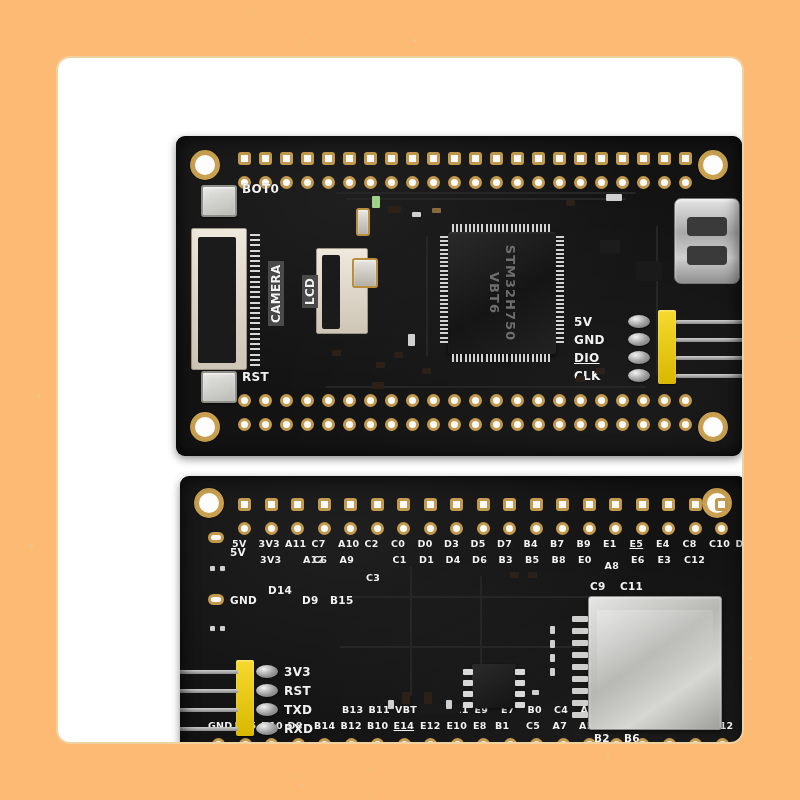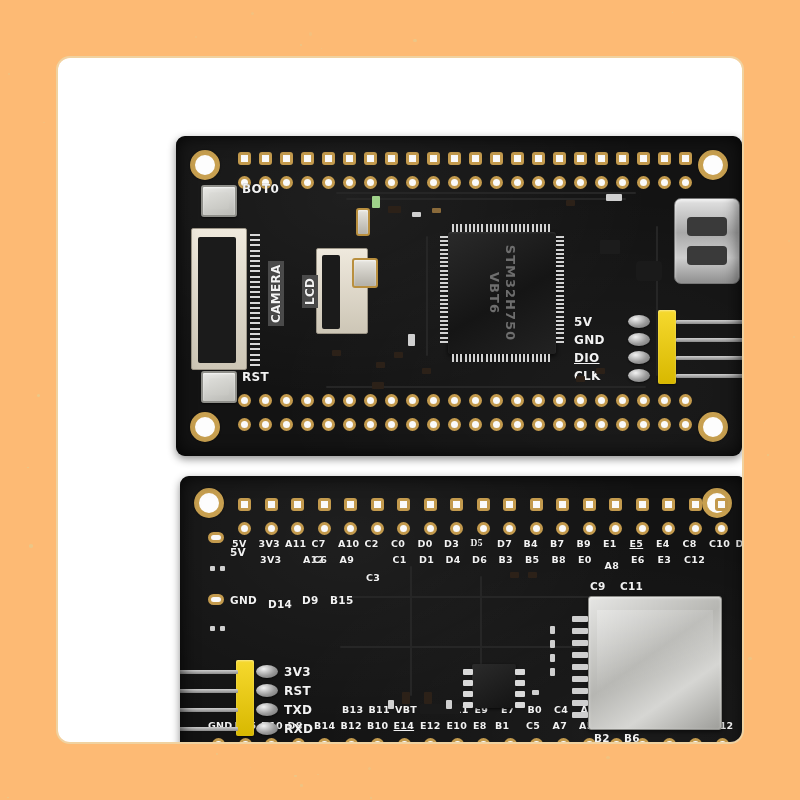--- a/index.html
+++ b/index.html
@@ -624,21 +624,21 @@
       <div id="back-labels-top1">
           <span class="silk xs" style="left: 52px; top: 62px;">5V</span>
           <span class="silk xs" style="left: 78.5px; top: 62px;">3V3</span>
           <span class="silk xs" style="left: 105px; top: 62px;">A11</span>
           <span class="silk xs" style="left: 131.5px; top: 62px;">C7</span>
           <span class="silk xs" style="left: 158px; top: 62px;">A10</span>
           <span class="silk xs" style="left: 184.5px; top: 62px;">C2</span>
           <span class="silk xs" style="left: 211px; top: 62px;">C0</span>
           <span class="silk xs" style="left: 237.5px; top: 62px;">D0</span>
           <span class="silk xs" style="left: 264px; top: 62px;">D3</span>
-          <span class="silk xs" style="left: 290.5px; top: 62px; font-family: Liberation Serif, serif;">D5</span>
+          <span class="silk xs" style="left: 290.5px; top: 62px;">D5</span>
           <span class="silk xs" style="left: 317px; top: 62px;">D7</span>
           <span class="silk xs" style="left: 343.5px; top: 62px;">B4</span>
           <span class="silk xs" style="left: 370px; top: 62px;">B7</span>
           <span class="silk xs" style="left: 396.5px; top: 62px;">B9</span>
           <span class="silk xs" style="left: 423px; top: 62px;">E1</span>
           <span class="silk xs" style="left: 449.5px; top: 62px; text-decoration: underline;">E5</span>
           <span class="silk xs" style="left: 476px; top: 62px;">E4</span>
           <span class="silk xs" style="left: 502.5px; top: 62px;">C8</span>
           <span class="silk xs" style="left: 529px; top: 62px;">C10</span>
           <span class="silk xs" style="left: 555.5px; top: 62px;">D2</span>
@@ -722,21 +722,21 @@
           <span class="silk xs" style="left: 478.5px; top: 244px;">D13</span>
           <span class="silk xs" style="left: 505px; top: 244px;">D11</span>
           <span class="silk xs" style="left: 531.5px; top: 244px;">D12</span>
         </div>
 
       <div class="pad sq" style="left:28px; top:56px; width:16px; height:11px; border-radius:6px;"></div>
       <span class="silk sm" style="left:50px; top:70px;">5V</span>
 
       <div class="pad sq" style="left:28px; top:118px; width:16px; height:11px; border-radius:6px;"></div>
       <span class="silk sm" style="left:50px; top:118px;">GND</span>
-      <span class="silk sm" style="left:88px; top:122px;">D14</span>
+      <span class="silk sm" style="left:88px; top:108px;">D14</span>
       <span class="silk sm" style="left:122px; top:118px;">D9</span>
       <span class="silk sm" style="left:150px; top:118px;">B15</span>
 
       <div class="smd light" style="left:30px; top:90px; width:5px; height:5px;"></div>
       <div class="smd light" style="left:40px; top:90px; width:5px; height:5px;"></div>
       <div class="smd light" style="left:30px; top:150px; width:5px; height:5px;"></div>
       <div class="smd light" style="left:40px; top:150px; width:5px; height:5px;"></div>
 
       <div class="comp hdr-yellow" style="left:56px; top:184px; width:18px; height:76px;"></div>
       <div id="uart-block">

